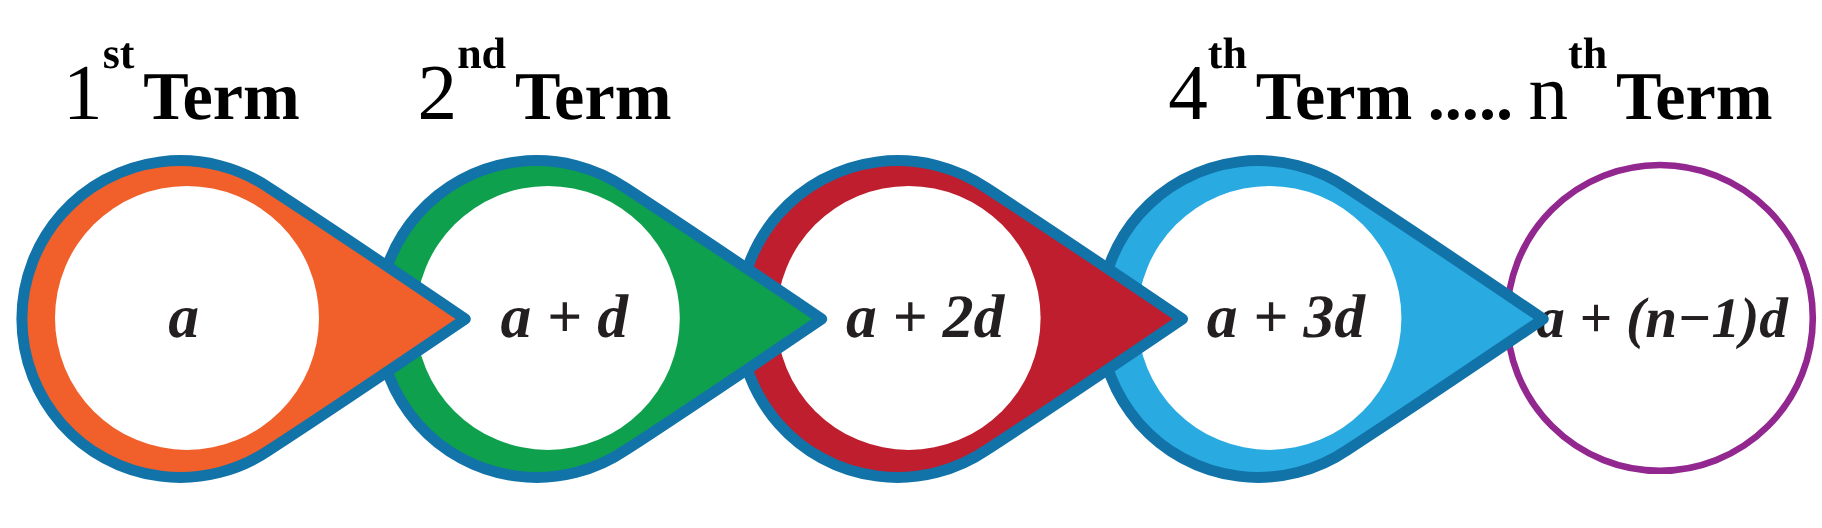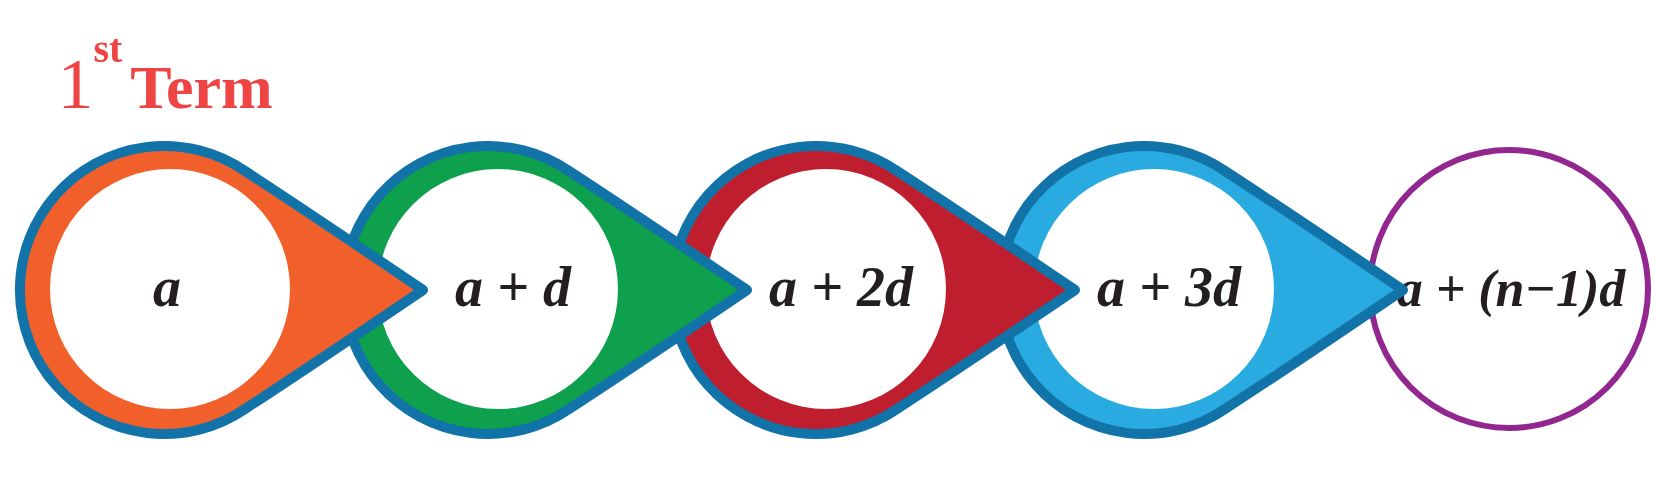--- a/index.html
+++ b/index.html
@@ -27,21 +27,21 @@
     text-anchor: middle;
   }
   .f-small { font-size: 52px; }
 
   
   .header {
     position: absolute;
     top: 48px;
     line-height: 1;
     white-space: nowrap;
-    color: #ef4444;
+    color: #000000;
   }
   .h-center { transform: translateX(-50%); }
   .num  { font-size: 72px; font-weight: normal; }
   .suf  { font-size: 40px; font-weight: bold; vertical-align: 46px; line-height: 0; }
   .term { font-size: 62px; font-weight: bold; margin-left: 8px; }
   .dots { font-size: 62px; font-weight: bold; margin: 0 14px; }
 </style>
 </head>
 <body>
 
@@ -79,16 +79,22 @@
       <use href="#tearPath" class="tear" transform="translate(165 290)" fill="#F1602A"></use>
       <circle class="inner" cx="170" cy="289" r="120"></circle>
       <text class="formula" x="167" y="306" fill="#231F20">a</text>
     </g>
   </svg>
 
   <div class="header h-center" style="left:165px">
     <span class="num">1</span><sup class="suf">st</sup><span class="term">Term</span>
   </div>
 
+  <div class="header h-center" style="left:495px">
+    <span class="num">2</span><sup class="suf">nd</sup><span class="term">Term</span>
+  </div>
 
 
+  <div class="header" style="left:1062px">
+    <span class="num">4</span><sup class="suf">th</sup><span class="term">Term</span><span class="dots">.....</span><span class="num">n</span><sup class="suf">th</sup><span class="term">Term</span>
+  </div>
 
 </div>
 
 </body></html>

